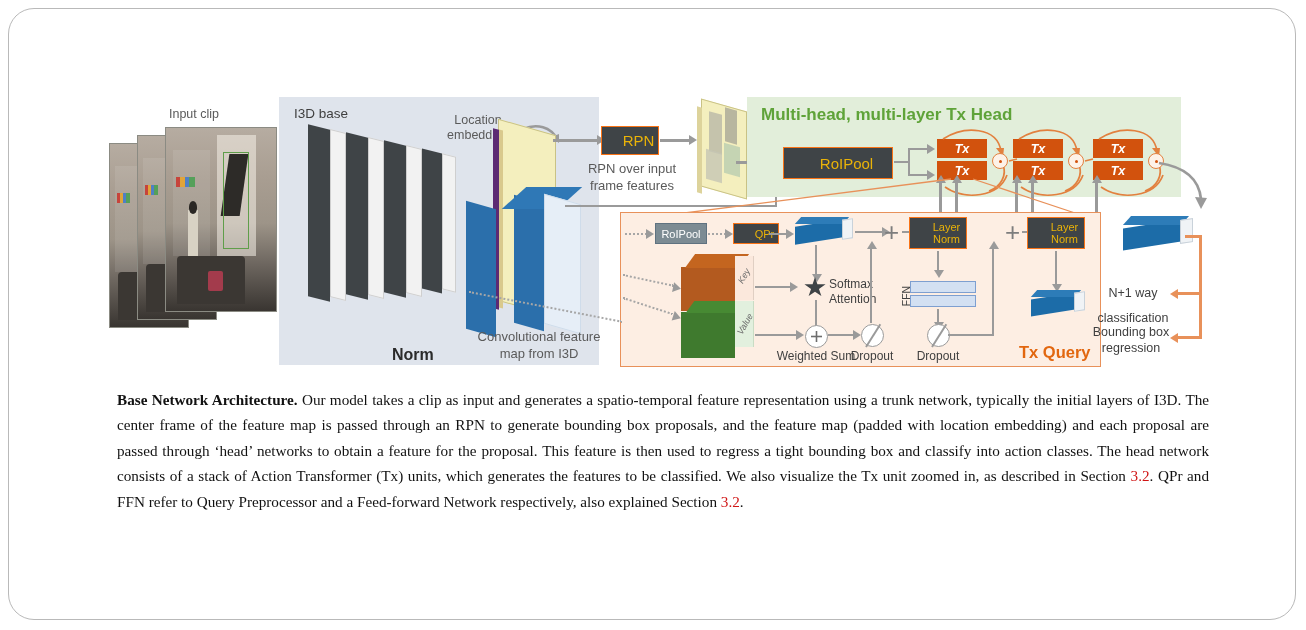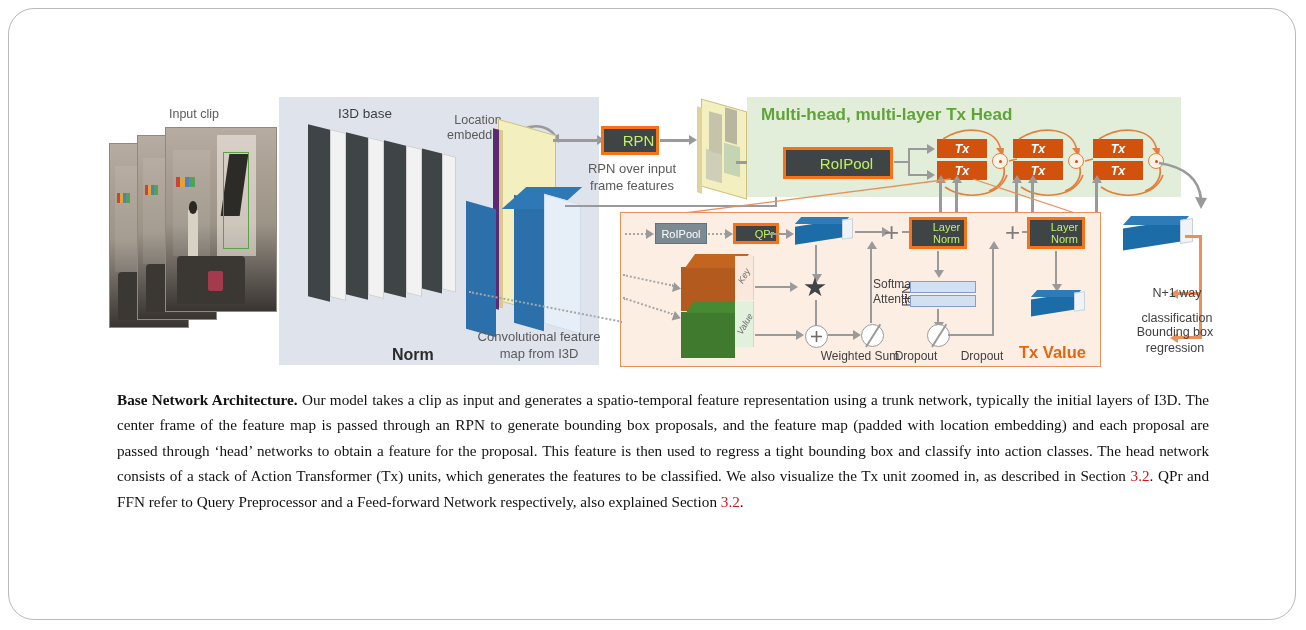--- a/index.html
+++ b/index.html
@@ -3,22 +3,22 @@
 <meta charset="utf-8">
 <style>
   html,body{margin:0;padding:0;background:#ffffff;}
   body{width:1306px;height:630px;font-family:"Liberation Sans",sans-serif;overflow:hidden;}
   .page{position:relative;width:1306px;height:630px;}
   .frame{position:absolute;left:8px;top:8px;width:1288px;height:612px;border:1.3px solid #b9b9b9;border-radius:26px;box-sizing:border-box;background:#fff;}
 
   
   .abs{position:absolute;}
   .lbl{position:absolute;color:#5a5a5a;font-size:12.5px;line-height:14.5px;text-align:center;white-space:pre-line;}
-  .lbl.dark{color:#3f3f3f;margin-left:44px;}
-  .darkbox{position:absolute;background:#3f4447;border:3px solid #f97316;color:#bef264;display:flex;align-items:center;justify-content:center;font-size:14px;box-sizing:border-box;padding-left:17px;}
+  .lbl.dark{color:#3f3f3f;}
+  .darkbox{position:absolute;background:#3f4447;border:1px solid #f97316;color:#eab308;display:flex;align-items:center;justify-content:center;font-size:14px;box-sizing:border-box;padding-left:17px;}
   .graybox{position:absolute;background:#7c8b93;border:1px solid #5f7280;color:#fff;display:flex;align-items:center;justify-content:center;font-size:11px;box-sizing:border-box;}
   .txbox{position:absolute;background:#d2520d;color:#fff;display:flex;align-items:center;justify-content:center;font-style:italic;font-size:12.5px;font-weight:600;box-sizing:border-box;}
   .arrow-g{position:absolute;background:#9a9a9a;}
   .head-r{position:absolute;width:0;height:0;border-top:5px solid transparent;border-bottom:5px solid transparent;border-left:8px solid #9a9a9a;}
   .head-u{position:absolute;width:0;height:0;border-left:5px solid transparent;border-right:5px solid transparent;border-bottom:8px solid #9a9a9a;}
   .head-d{position:absolute;width:0;height:0;border-left:5px solid transparent;border-right:5px solid transparent;border-top:8px solid #9a9a9a;}
 
   
   .trunkpanel{position:absolute;background:#dfe4ec;}
   .headpanel{position:absolute;background:#e2eeda;}
@@ -227,21 +227,21 @@
     <div class="head-u" style="left:1083px;top:166px;"></div>
 
     <div class="arrow-g" style="left:1022px;top:210px;width:66px;height:2.6px;"></div>
 
     <svg class="abs" style="left:612px;top:168px;" width="480" height="46" viewBox="0 0 480 46">
       <path d="M0,44 L330,2" stroke="#e8915a" stroke-width="1.3" fill="none"></path>
       <path d="M478,44 L352,2" stroke="#e8915a" stroke-width="1.3" fill="none"></path>
     </svg>
 
     <div class="txpanel" style="left:611px;top:203px;width:481px;height:155px;"></div>
-    <div class="panel-title title-tx" style="left:1010px;top:334px;">Tx Value</div>
+    <div class="panel-title title-tx" style="left:1010px;top:334px;">Tx Query</div>
 
     <div class="dotline" style="left:616px;top:224px;width:22px;"></div>
     <div class="head-r" style="left:637px;top:220px;"></div>
     <div class="graybox" style="left:646px;top:214px;width:52px;height:21px;">RoIPool</div>
     <div class="dotline" style="left:699px;top:224px;width:18px;"></div>
     <div class="head-r" style="left:716px;top:220px;"></div>
     <div class="darkbox" style="left:724px;top:214px;width:46px;height:21px;font-size:11px;">QPr</div>
 
     <div class="arrow-g" style="left:760px;top:224px;width:18px;height:2.4px;"></div>
     <div class="head-r" style="left:777px;top:220px;"></div>

